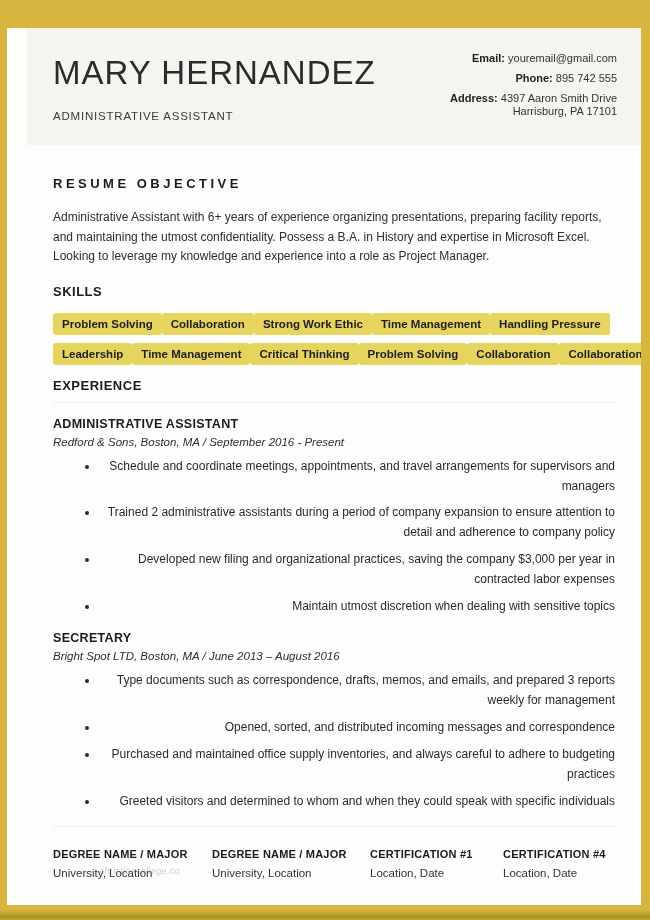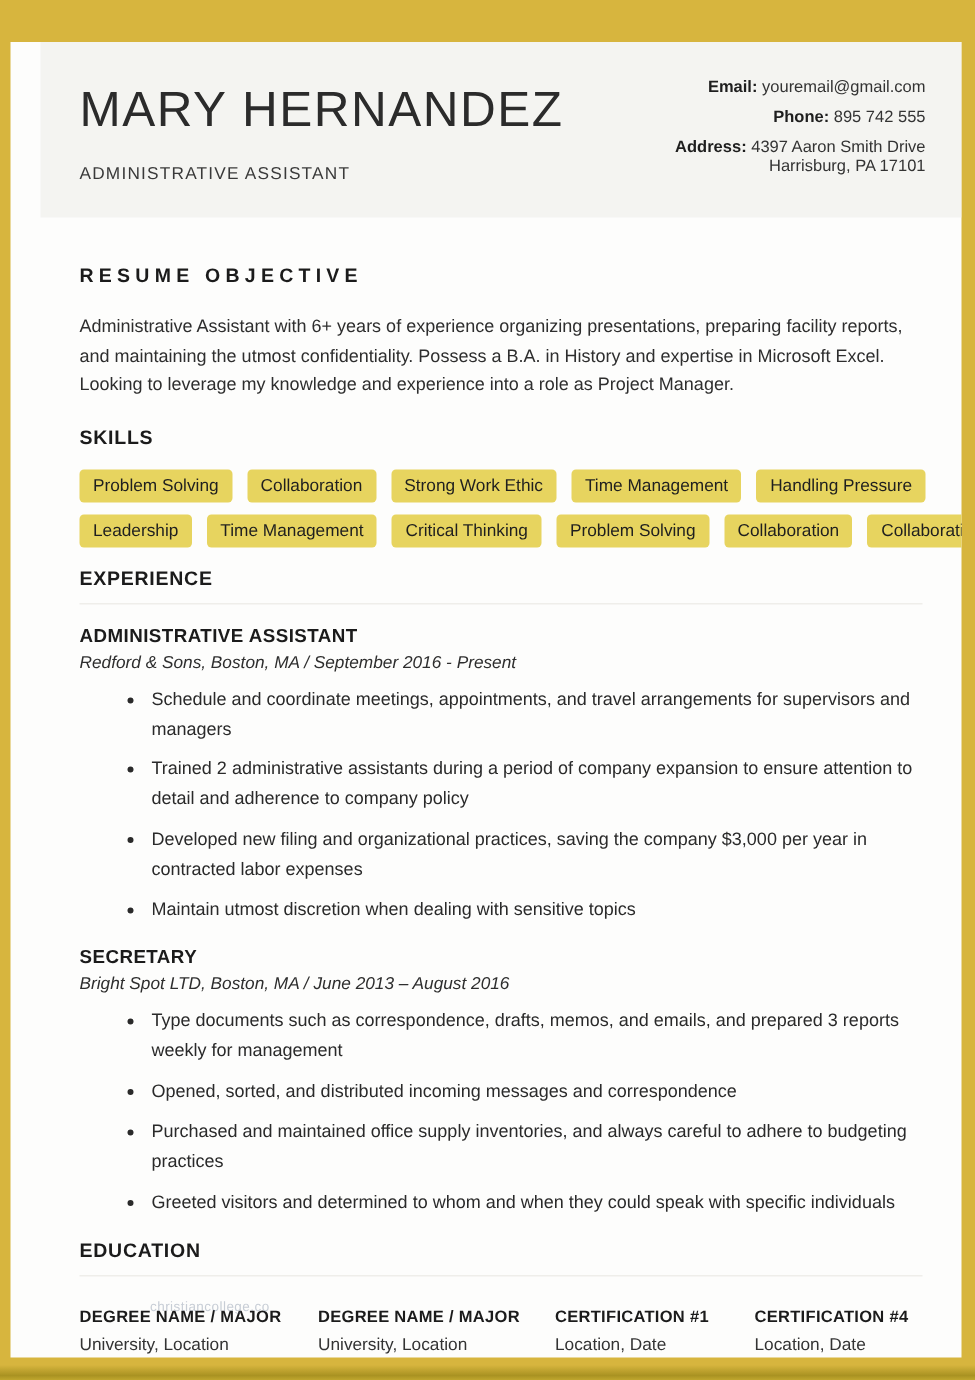--- a/index.html
+++ b/index.html
@@ -43,31 +43,31 @@
   .sec-heading{
     margin:0;font-size:13px;font-weight:700;color:#1b1b1b;letter-spacing:.5px;
   }
   .sec-heading.spaced{letter-spacing:3.5px;}
   .sec-objective{margin-top:31px;}
   .objective-text{
     margin:17px 0 0;font-size:12px;line-height:1.63;color:#2e2e2e;max-width:585px;
   }
   .sec-skills{margin-top:17px;}
   .chips{margin-top:14px;}
-  .chip-row{display:flex;gap:10px;margin-bottom:8px;flex-wrap:nowrap;}
+  .chip-row{display:flex;margin-bottom:8px;flex-wrap:nowrap;font-weight:bold;}
   .chip{
     background:#e7d45f;color:#1f1f1f;font-size:11.5px;
     padding:5px 9px;border-radius:3px;white-space:nowrap;
   }
   .sec-experience{margin-top:13px;}
   .rule{border:0;border-top:1px solid #efeeea;margin:9px 0 0;}
   .job{margin-top:14px;}
   .job-name{margin:0;font-size:12.5px;font-weight:700;color:#1b1b1b;letter-spacing:.3px;}
   .job-meta{margin-top:5px;font-size:11.5px;font-style:italic;color:#2e2e2e;}
-  .job ul{margin:9px 0 0;padding:0 0 0 46px;}
+  .job ul{margin:9px 0 0;padding:0 0 0 46px;text-align:right;}
   .job li{
     font-size:12px;line-height:1.66;margin-bottom:7px;color:#2a2a2a;
     padding-left:2px;
   }
   .sec-education{margin-top:15px;}
   .edu-grid{
     display:grid;grid-template-columns:159px 158px 133px auto;
     margin-top:21px;
   }
   .edu-degree{margin:0;font-size:11px;font-weight:700;color:#1b1b1b;letter-spacing:.2px;}
@@ -147,21 +147,20 @@
                 <li>Type documents such as correspondence, drafts, memos, and emails, and prepared 3 reports weekly for management</li>
                 <li>Opened, sorted, and distributed incoming messages and correspondence</li>
                 <li>Purchased and maintained office supply inventories, and always careful to adhere to budgeting practices</li>
                 <li>Greeted visitors and determined to whom and when they could speak with specific individuals</li>
               </ul>
             </div>
           </div>
       </section>
 
       <section class="sec-education">
-        <h3 class="sec-heading">EDUCATION</h3>
         <hr class="rule">
         <div class="edu-grid">
             <div class="edu-col">
               <h5 class="edu-degree">DEGREE NAME / MAJOR</h5>
               <div class="edu-line">University, Location</div>
             </div>
             <div class="edu-col">
               <h5 class="edu-degree">DEGREE NAME / MAJOR</h5>
               <div class="edu-line">University, Location</div>
             </div>

